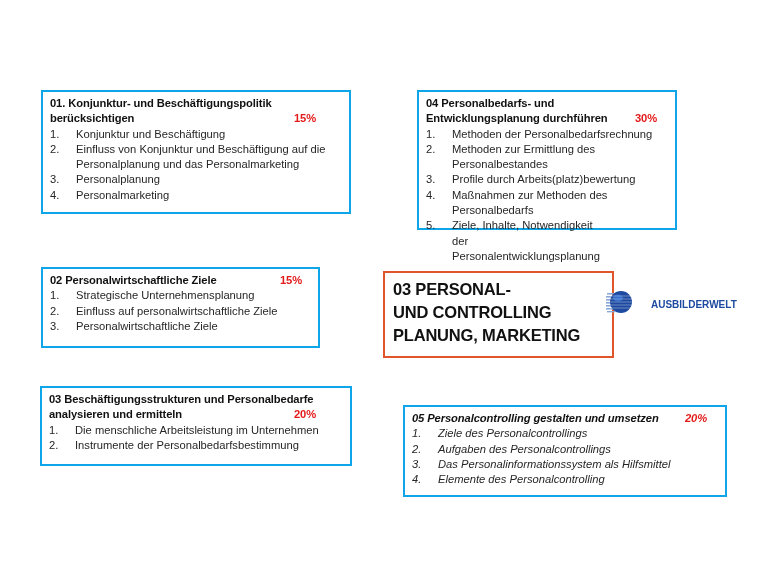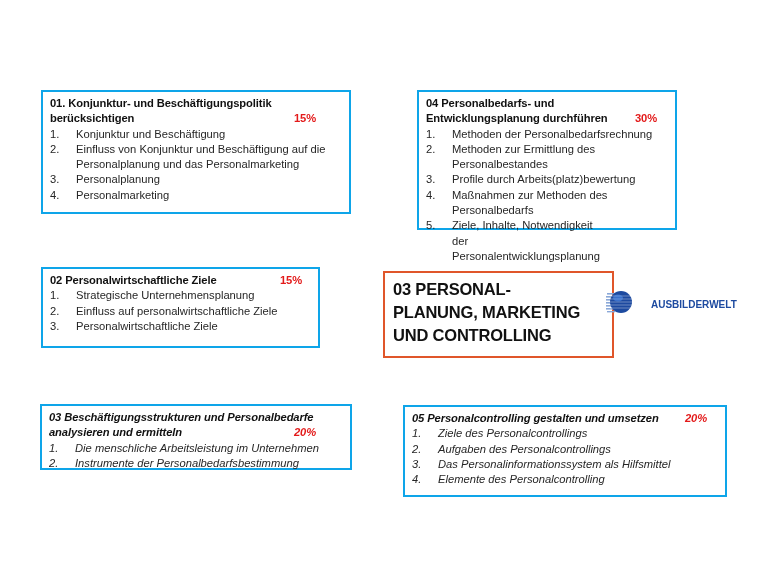--- a/index.html
+++ b/index.html
@@ -157,22 +157,22 @@
       </li>
     <li>
         <span class="num">3.</span>
         <span class="txt">Personalwirtschaftliche Ziele</span>
       </li>
   </ol>
 </div>
 
 <div class="center-box" style="left:347px; top:271px; width:231px; height:87px;margin-left:36px;">
   <div>03 PERSONAL-</div>
+  <div>UND CONTROLLING</div>
   <div>PLANUNG, MARKETING</div>
-  <div>UND CONTROLLING</div>
 </div>
 
 <div class="logo">
   <span>
     <svg width="26" height="24" viewBox="0 0 26 24">
       <g fill="#8aa8d8">
         <rect x="1" y="3" width="8" height="1.6"></rect>
         <rect x="0" y="6" width="8" height="1.6"></rect>
         <rect x="0" y="9" width="8" height="1.6"></rect>
         <rect x="0" y="12" width="8" height="1.6"></rect>
@@ -187,21 +187,21 @@
         <rect x="4" y="11.5" width="22" height="1"></rect>
         <rect x="4" y="14.5" width="22" height="1"></rect>
         <rect x="4" y="17.5" width="22" height="1"></rect>
       </g>
       <ellipse cx="12" cy="8" rx="5" ry="3.5" fill="#5fa0ff" opacity="0.45"></ellipse>
     </svg>
   </span>
   <span class="logo-text">AUSBILDERWELT</span>
 </div>
 
-<div class="box" style="left:40px; top:404px; width:312px; height:66px;font-style:italic;">
+<div class="box" style="left:40px; top:386px; width:312px; height:80px;">
   <div class="title">
     <span class="title-line">03 Beschäftigungsstrukturen und Personalbedarfe</span>
     <span class="title-line">analysieren und ermitteln</span>
     <span class="pct" style="right:28px;">20%</span>
   </div>
   <ol>
     <li>
         <span class="num">1.</span>
         <span class="txt">Die menschliche Arbeitsleistung im Unternehmen</span>
       </li>

